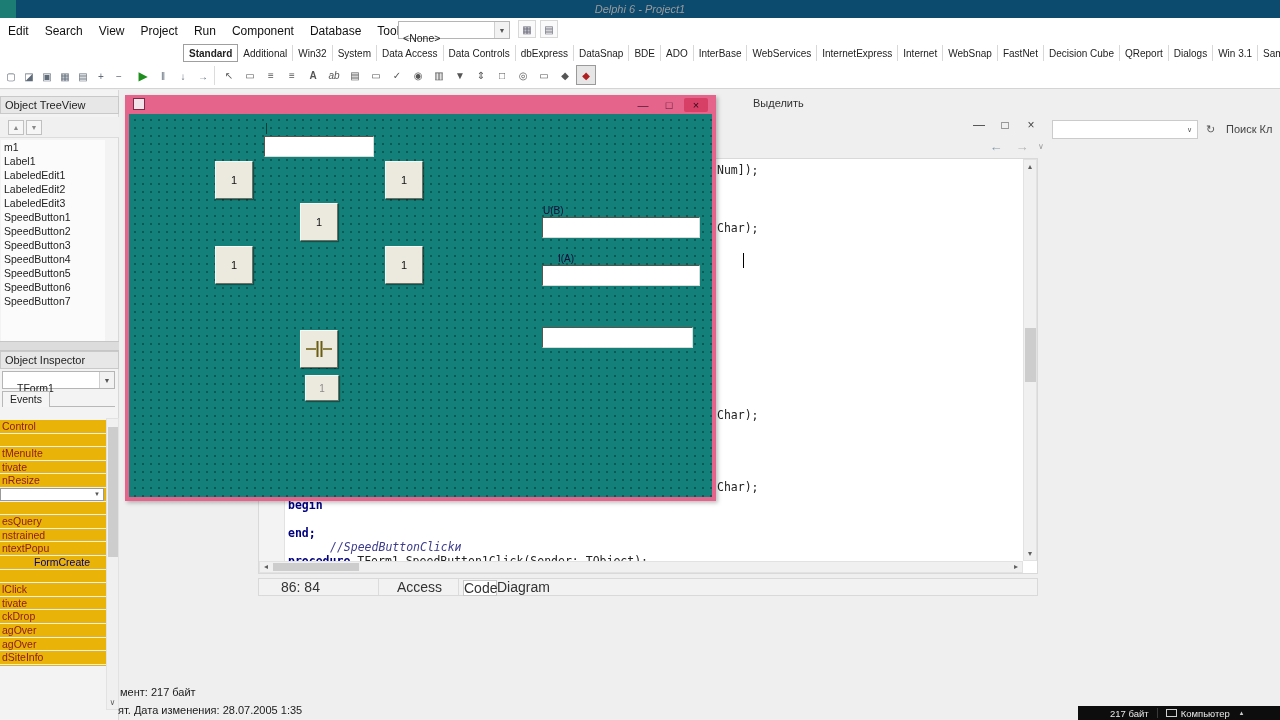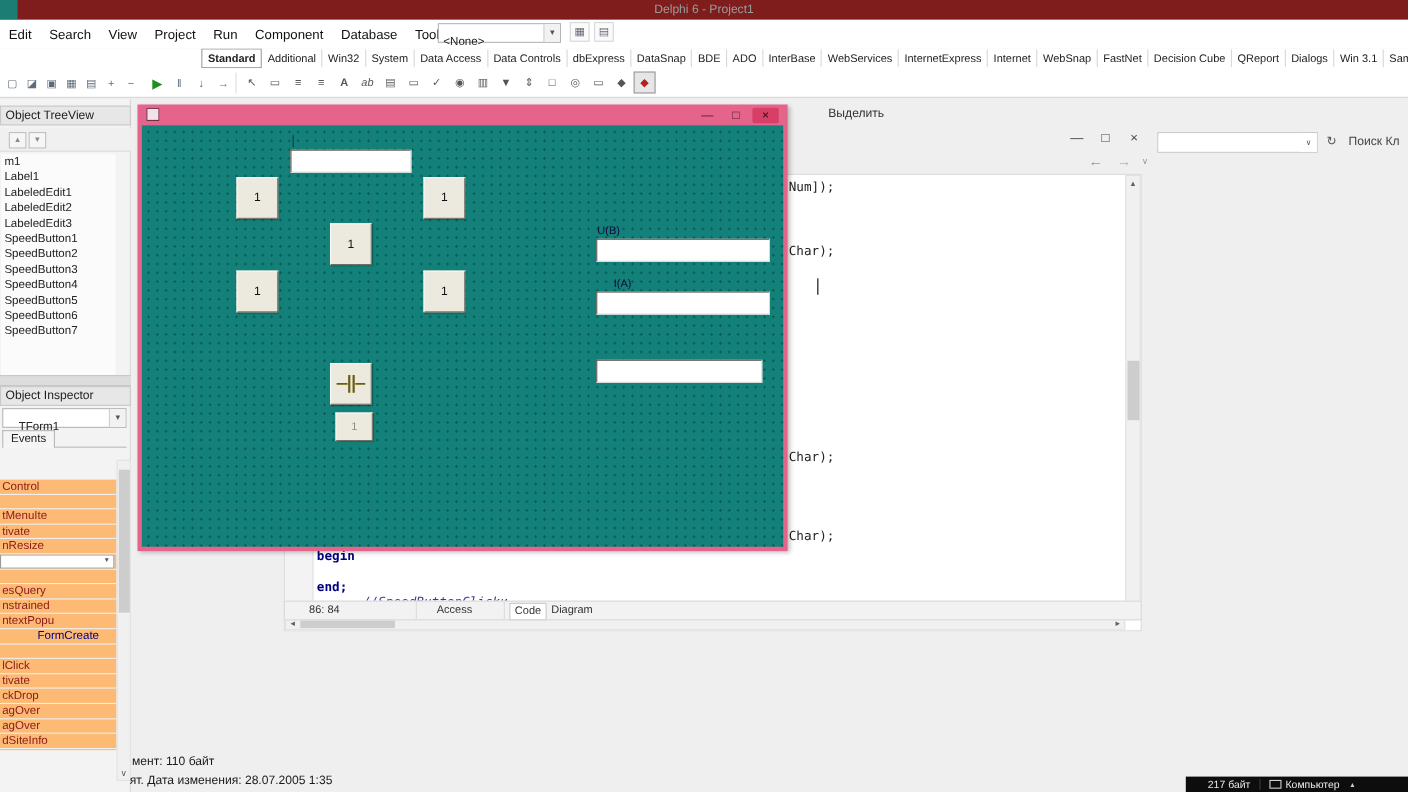--- a/index.html
+++ b/index.html
@@ -1,21 +1,21 @@
 <!DOCTYPE html>
 <html><head>
 <meta charset="utf-8">
 <style>
   *{margin:0;padding:0;box-sizing:border-box;}
   html,body{width:1280px;height:720px;overflow:hidden;}
   body{font-family:"Liberation Sans",sans-serif;background:#efefef;position:relative;font-size:11px;color:#222;}
   .a{position:absolute;}
   .flex{display:flex;align-items:center;}
   
-  #topbar{left:0;top:0;width:1280px;height:18px;background:#7f1d1d;}
+  #topbar{left:0;top:0;width:1280px;height:18px;background:#0c4a6e;font-style:italic;}
   #topbar .ttl{width:100%;text-align:center;color:#9b9b9b;font-size:11px;line-height:18px;}
   #appchip{left:0;top:0;width:16px;height:18px;background:#1b7d74;}
   
   #menubar{left:0;top:18px;width:1280px;height:26px;background:#fff;}
   .menuitem{padding:0 8px;line-height:24px;font-size:12px;color:#111;}
   .combo{border:1px solid #b5b5b5;background:#fff;display:flex;align-items:center;}
   .combo .val{flex:1;padding-left:4px;font-size:10.5px;color:#222;white-space:nowrap;overflow:hidden;margin-top:16px;}
   .comboarrow{width:15px;height:100%;border-left:1px solid #cfcfcf;background:#f2f2f2;color:#555;font-size:7px;display:flex;align-items:center;justify-content:center;flex:none;}
   .tinybtn{width:18px;height:18px;border:1px solid #d8d8d8;background:#fafafa;color:#667;font-size:10px;display:flex;align-items:center;justify-content:center;}
   
@@ -36,21 +36,21 @@
   .navybtn{border:1px solid #c0c0c0;background:#f6f6f6;color:#8a8a8a;font-size:7px;display:flex;align-items:center;justify-content:center;}
   
   .sbtrack{background:#f0f0f0;border:1px solid #e2e2e2;}
   .sbthumb{position:absolute;background:#cdcdcd;}
   .sbarrow{position:absolute;color:#5f5f5f;font-size:8px;text-align:center;line-height:12px;width:100%;}
   
   #editor{left:258px;top:158px;width:780px;height:416px;background:#fff;border:1px solid #d9d9d9;}
   .mono{font-family:"DejaVu Sans Mono","Liberation Mono",monospace;font-size:11.5px;white-space:pre;}
   .kw{color:#000080;font-weight:bold;}
   .cmt{color:#3c3c8c;font-style:italic;}
-  #statusbar{left:258px;top:546px;width:780px;height:18px;background:#f2f2f2;border:1px solid #d9d9d9;font-size:10px;color:#333;}
+  #statusbar{left:258px;top:578px;width:780px;height:18px;background:#f2f2f2;border:1px solid #d9d9d9;font-size:14px;color:#333;}
   .scell{position:absolute;top:0;height:16px;line-height:16px;border-right:1px solid #dcdcdc;}
   
   #formwin{left:125px;top:95px;width:591px;height:406px;background:#e4648b;box-shadow:2px 2px 4px rgba(0,0,0,.25);}
   #formclient{position:absolute;left:4px;top:19px;width:583px;height:383px;background:#13807a;background-image:radial-gradient(#0a5a54 1px,transparent 1.2px);background-size:8px 8px;background-position:2px 2px;}
   .fbtn{position:absolute;width:38px;height:38px;background:#eceadf;border:1px solid;border-color:#f8f8f2 #6f6f64 #6f6f64 #f8f8f2;box-shadow:1px 1px 1px rgba(0,0,0,.35);display:flex;align-items:center;justify-content:center;font-size:11px;color:#111;}
   .fedit{position:absolute;background:#fff;border:1px solid #56564e;border-bottom-color:#d9ddd9;border-right-color:#d9ddd9;}
   .flabel{position:absolute;font-size:10px;color:#0d0d3a;}
   .wbtn{position:absolute;top:3px;height:14px;display:flex;align-items:center;justify-content:center;color:#4d1530;font-size:11px;}
   
   .ewbtn{position:absolute;top:116px;width:26px;height:18px;color:#444;font-size:12px;display:flex;align-items:center;justify-content:center;}
@@ -142,21 +142,21 @@
     <div class="trow">SpeedButton7</div>
   </div>
   <div class="a" style="left:0;top:251px;width:119px;height:10px;background:#dcdcdc;border-top:1px solid #c6c6c6;border-bottom:1px solid #c6c6c6;"></div>
   <div class="caption" style="top:261px">Object Inspector</div>
   <div class="a combo" style="left:2px;top:281px;width:113px;height:18px;">
     <span class="val" style="padding-left:14px">TForm1</span>
     <span class="comboarrow">▼</span>
   </div>
   <div class="a" style="left:2px;top:301px;width:48px;height:16px;border:1px solid #b8b8b8;border-bottom:none;background:#f5f5f5;font-size:10.5px;text-align:center;line-height:15px;">Events</div>
   <div class="a" style="left:50px;top:316px;width:65px;height:1px;background:#b8b8b8;"></div>
-  <div class="a" style="left:0;top:346px;width:106px;height:246px;background:#fdba74;">
+  <div class="a" style="left:0;top:330px;width:106px;height:246px;background:#eab308;">
     <div class="prow">Control</div>
     <div class="prow"></div>
     <div class="prow">tMenuIte</div>
     <div class="prow">tivate</div>
     <div class="prow">nResize</div>
     <div class="prow" style="padding:0;">
       <div style="position:relative;width:104px;height:13px;background:#fff;border:1px solid #9a9a9a;display:flex;align-items:center;">
         <span style="flex:1"></span>
         <span style="width:12px;font-size:6px;color:#555;text-align:center;">▼</span>
       </div>
@@ -246,22 +246,22 @@
         <line x1="2" y1="11" x2="12" y2="11" stroke="#6b5c10" stroke-width="1.5"></line>
         <line x1="13.5" y1="3" x2="13.5" y2="19" stroke="#6b5c10" stroke-width="2"></line>
         <line x1="17.5" y1="3" x2="17.5" y2="19" stroke="#6b5c10" stroke-width="2"></line>
         <line x1="19" y1="11" x2="28" y2="11" stroke="#6b5c10" stroke-width="1.5"></line>
       </svg>
     </div>
     <div class="fbtn" style="left:176px;top:261px;width:34px;height:26px;color:#8a8a8a;font-size:10px;">1</div>
   </div>
 </div>
 
-<div class="a" style="left:120px;top:686px;font-size:11px;color:#1a1a1a;z-index:6;">мент: 110 байт</div>
+<div class="a" style="left:120px;top:686px;font-size:11px;color:#1a1a1a;z-index:6;">мент: 217 байт</div>
 <div class="a" style="left:118px;top:704px;font-size:11px;color:#1a1a1a;z-index:6;">ят. Дата изменения: 28.07.2005 1:35</div>
 
 <div class="a" id="taskbar" style="z-index:40;">
-  <span style="padding-left:20px;">217 байт</span>
+  <span style="padding-left:32px;">217 байт</span>
   <span style="width:1px;height:10px;background:#3a3a3a;margin:0 8px;"></span>
   <span style="display:inline-block;width:11px;height:8px;border:1px solid #cfcfcf;margin-right:4px;"></span>
   <span>Компьютер</span>
   <span style="margin-left:10px;font-size:7px;color:#cccccc;">▴</span>
 </div>
 
 </body></html>

